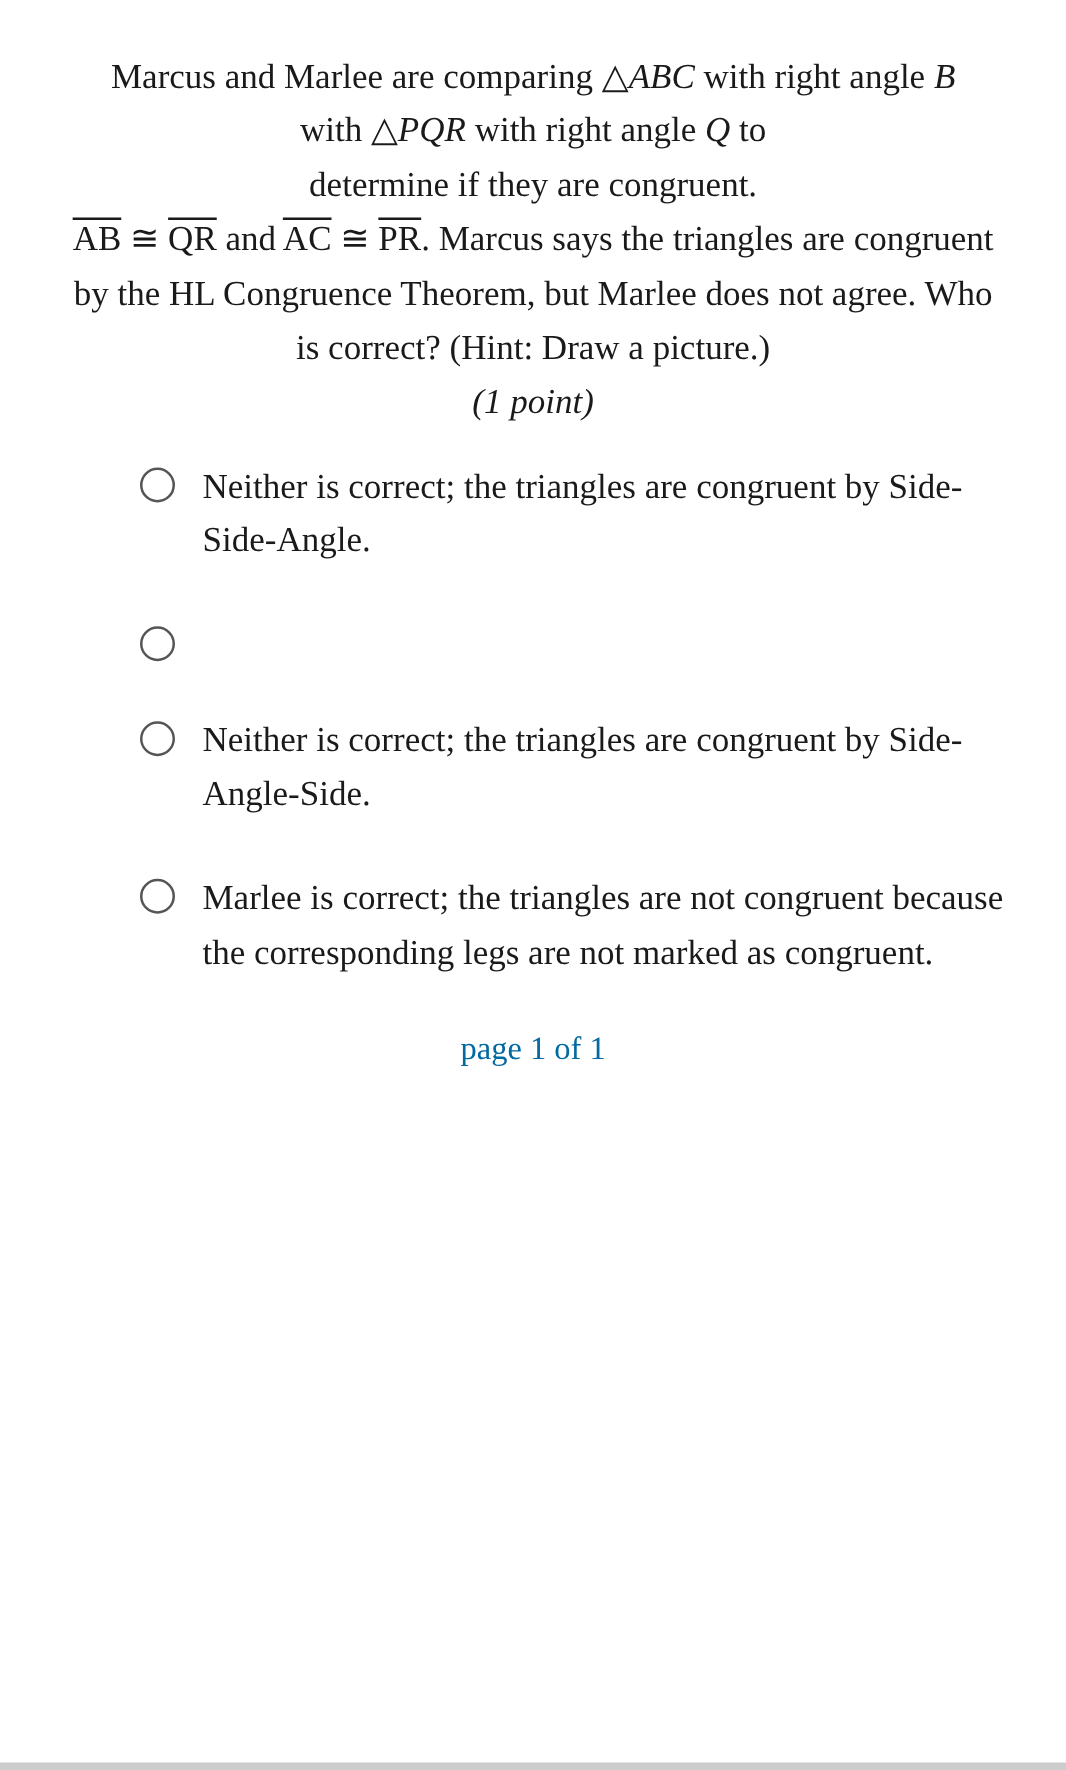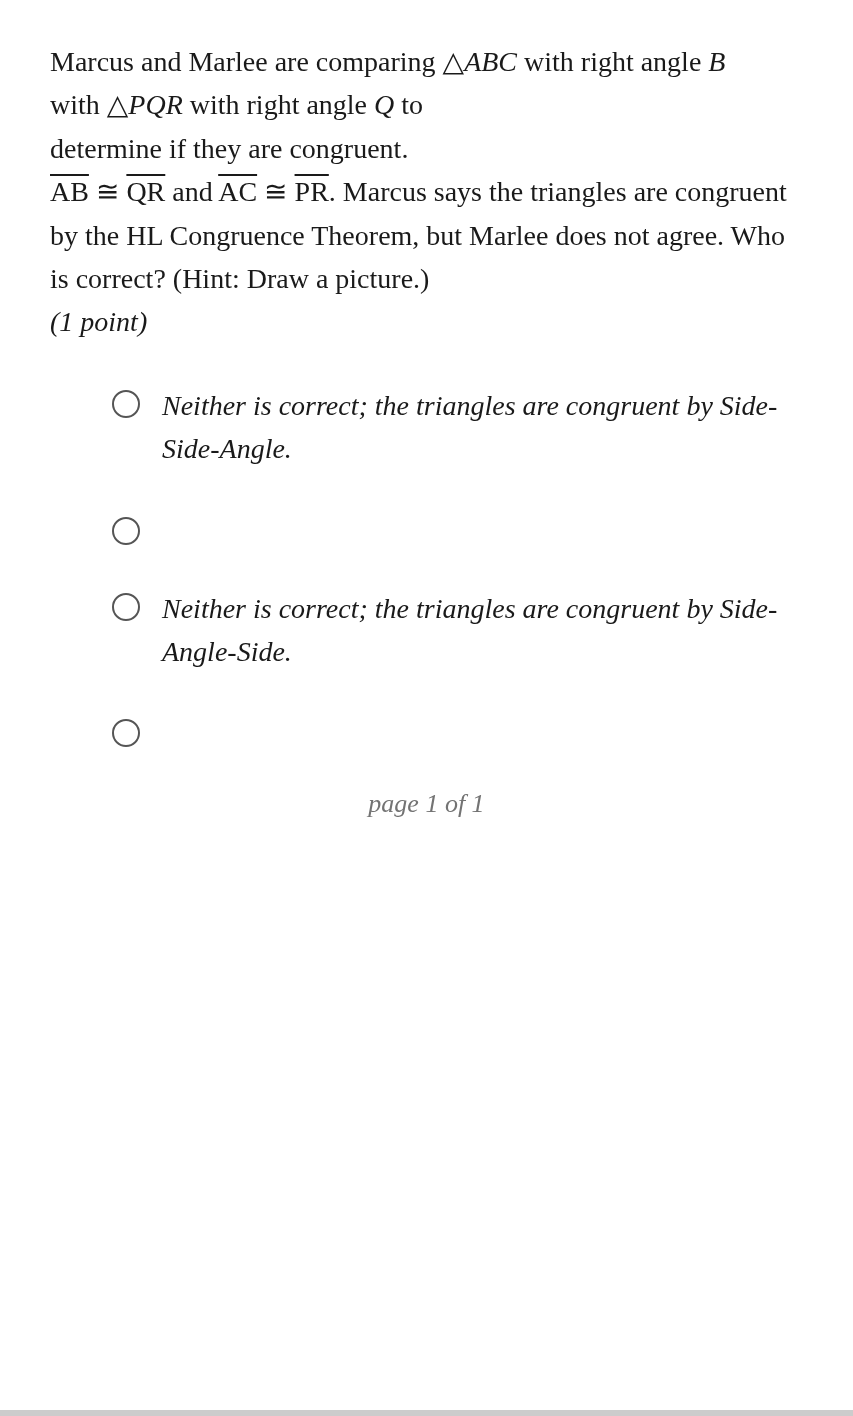--- a/index.html
+++ b/index.html
@@ -13,42 +13,42 @@
       font-family: Georgia, 'Times New Roman', serif;
       font-size: 28px;
       color: #1a1a1a;
       width: 853px;
       min-height: 1416px;
       padding: 40px 50px 40px 50px;
     }
 
     .question-text {
       line-height: 1.55;
-      margin-bottom: 40px;
+      margin-bottom: 24px;
+      text-align: center;
     }
 
     .math-italic {
       font-style: italic;
     }
 
     .overline {
       text-decoration: overline;
     }
 
     .congruent-symbol {
       font-style: normal;
     }
 
     .italic-point {
       font-style: italic;
     }
 
     .options-container {
       margin-top: 10px;
-      font-style: italic;
     }
 
     .option {
       display: flex;
       align-items: flex-start;
       margin-bottom: 40px;
       gap: 20px;
       padding-left: 60px;
     }
 
@@ -74,22 +74,21 @@
 
     .option-text {
       line-height: 1.55;
       flex: 1;
     }
 
     .page-footer {
       text-align: center;
       margin-top: 40px;
       font-size: 26px;
-      color: #737373;
-      font-style: italic;
+      color: #0369a1;
     }
 
     .bottom-bar {
       position: fixed;
       bottom: 0;
       left: 0;
       width: 853px;
       height: 6px;
       background: #cccccc;
     }
@@ -123,20 +122,21 @@
     <div class="radio-container">
       <div class="radio-circle"></div>
     </div>
     <div class="option-text">Neither is correct; the triangles are congruent by Side-Angle-Side.</div>
   </div>
 
   <div class="option">
     <div class="radio-container">
       <div class="radio-circle"></div>
     </div>
+    <div class="option-text">Marlee is correct; the triangles are not congruent because the corresponding legs are not marked as congruent.</div>
   </div>
 
 </div>
 
 <div class="page-footer">
   <span>page 1 of 1</span>
 </div>
 
 <div class="bottom-bar"></div>
 

